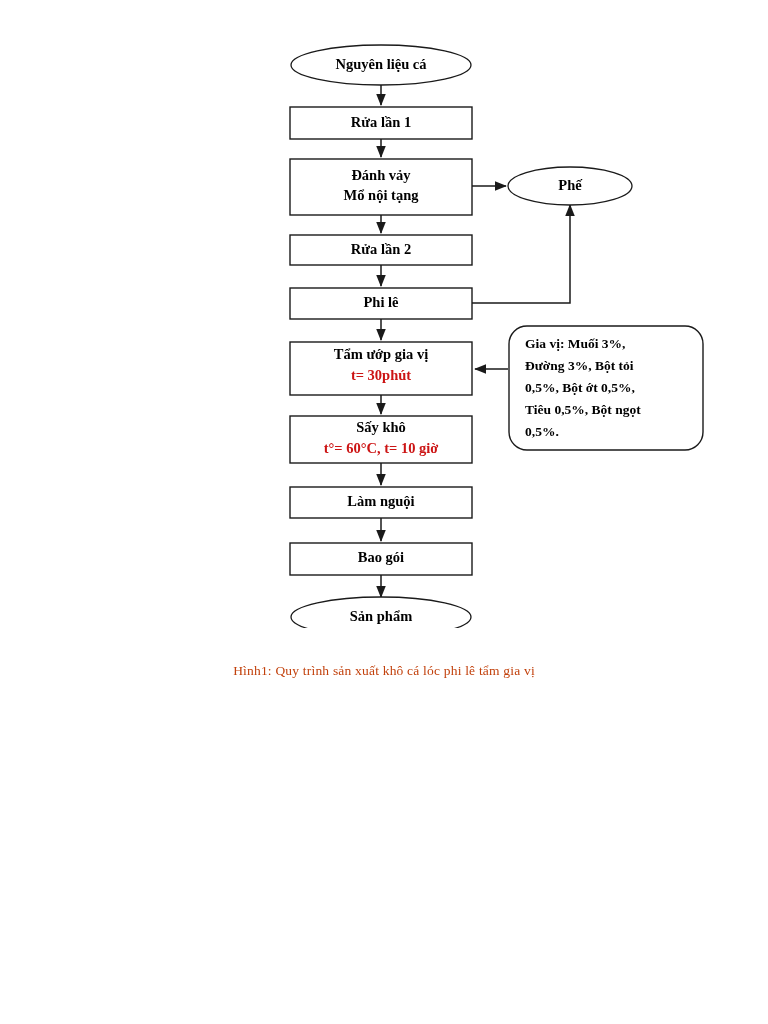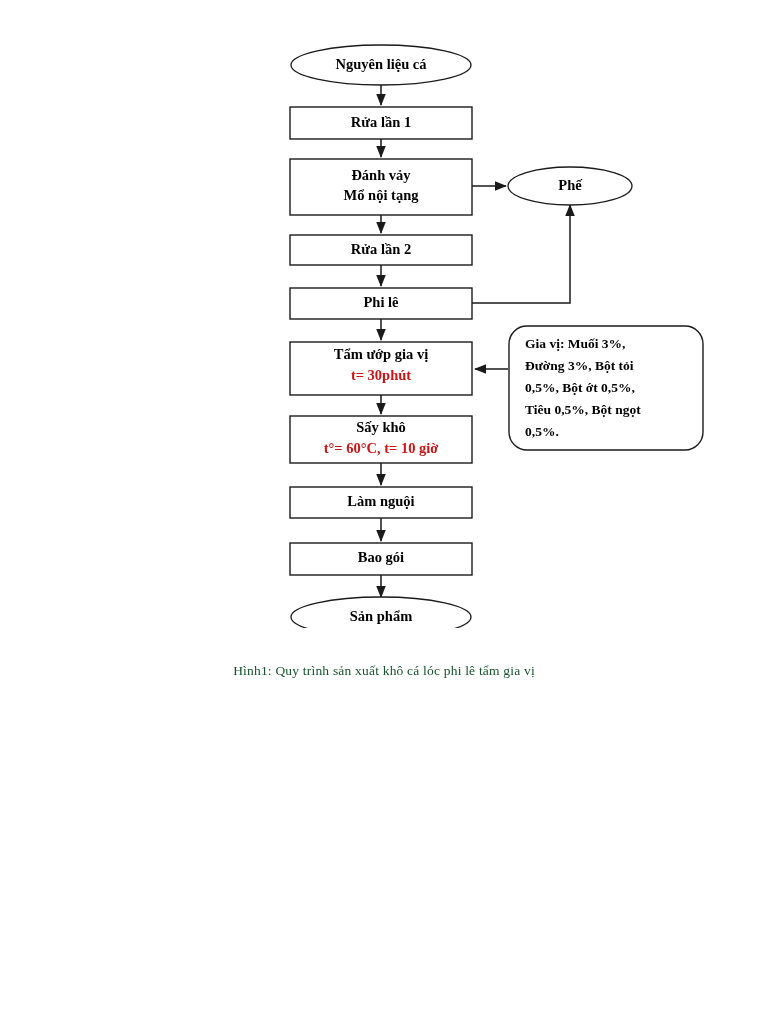--- a/index.html
+++ b/index.html
@@ -63,21 +63,21 @@
     fill: none;
   }
   .caption {
     position: absolute;
     left: 0;
     top: 663px;
     width: 768px;
     text-align: center;
     font-family: "Liberation Serif", "DejaVu Serif", serif;
     font-size: 13.5px;
-    color: #14532d;
+    color: #c2410c;
     letter-spacing: 0.2px;
   }
 </style>
 </head>
 <body>
 
 <div id="page">
 
   <svg id="flow" viewBox="0 0 768 700">
     <defs>

